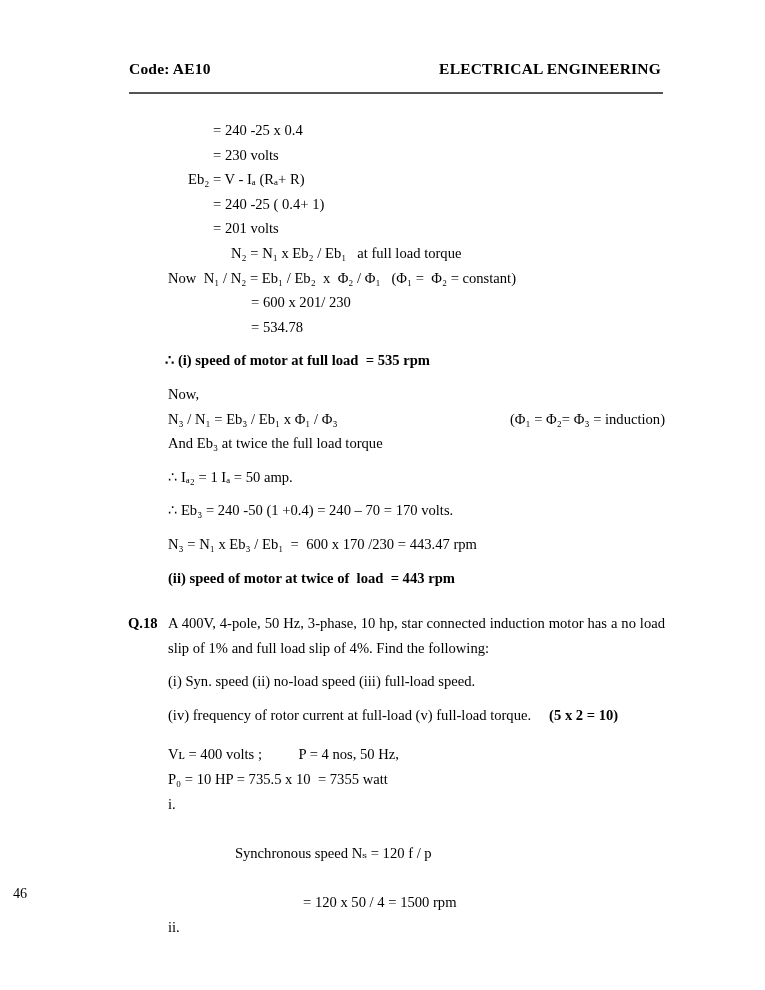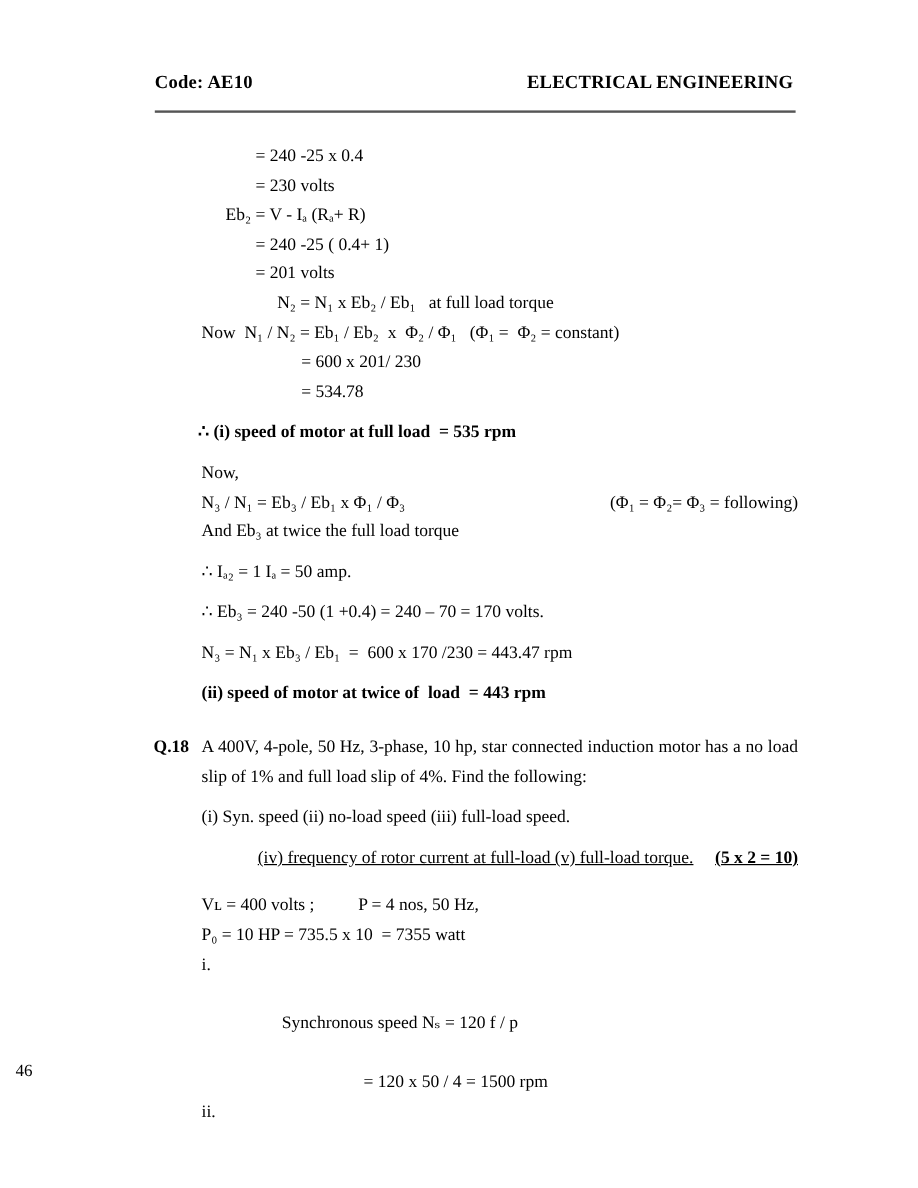--- a/index.html
+++ b/index.html
@@ -100,23 +100,22 @@
     top: 0;
     font-weight: bold;
     font-size: 14.6px;
   }
   .qtext {
     text-align: justify;
     text-justify: inter-word;
   }
   .qitem {
     display: flex;
-    justify-content: flex-end;
+    justify-content: flex-start;
     align-items: baseline;
-    text-decoration: underline;
   }
   .qitem .marks {
     font-weight: bold;
     white-space: nowrap;
     padding-left: 18px;
   }
 
   
   .step {
     position: relative;
@@ -167,21 +166,21 @@
     <div class="line ind3" style="padding-left:238px">= 534.78</div>
 
     <div class="gap-sm"></div>
     <div class="line bold ind-therefore">∴ (i) speed of motor at full load  = 535 rpm</div>
     <div class="gap-sm"></div>
 
     <div class="line">Now,</div>
 
     <div class="flexline">
       <span>N₃ / N₁ = Eb₃ / Eb₁  x  Φ₁ / Φ₃</span>
-      <span class="right">(Φ₁ =  Φ₂= Φ₃ = following)</span>
+      <span class="right">(Φ₁ =  Φ₂= Φ₃ = induction)</span>
     </div>
 
     <div class="line">And Eb₃ at twice the full load torque</div>
     <div class="gap-sm"></div>
     <div class="line">∴ Iₐ₂ = 1 Iₐ = 50 amp.</div>
     <div class="gap-sm"></div>
     <div class="line">∴ Eb₃ = 240 -50 (1 +0.4) = 240 – 70 = 170 volts.</div>
     <div class="gap-sm"></div>
     <div class="line">N₃ = N₁ x Eb₃ / Eb₁  =  600 x 170 /230 = 443.47 rpm</div>
     <div class="gap-sm"></div>

